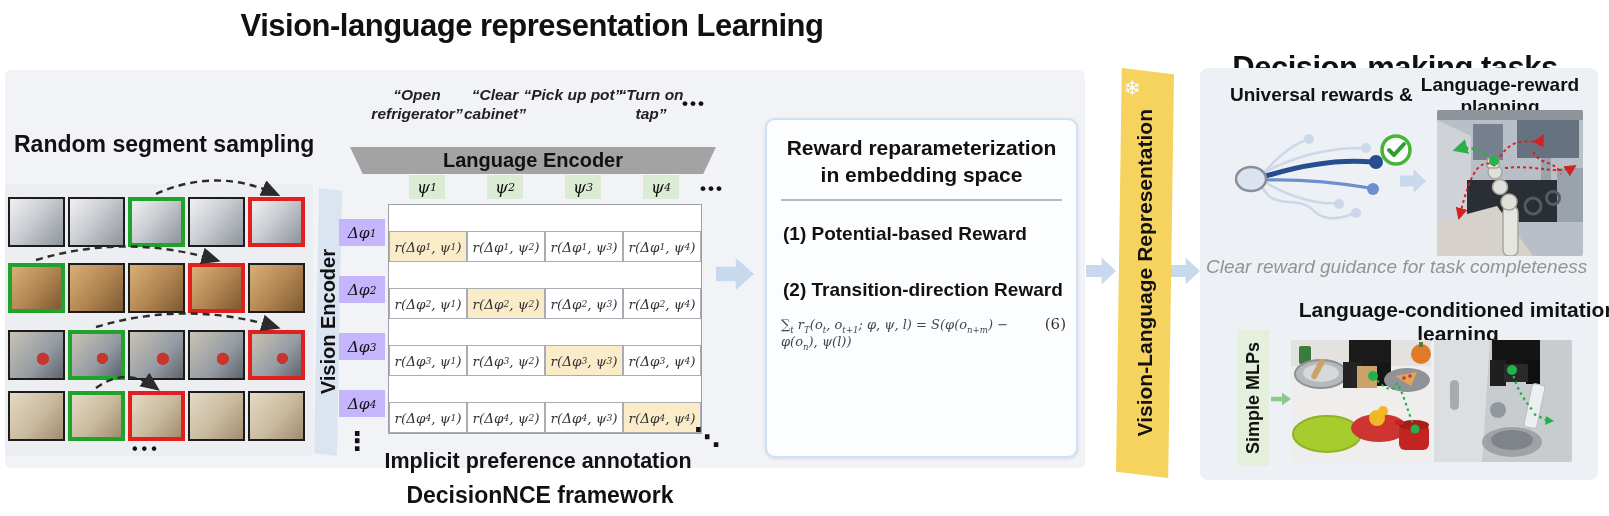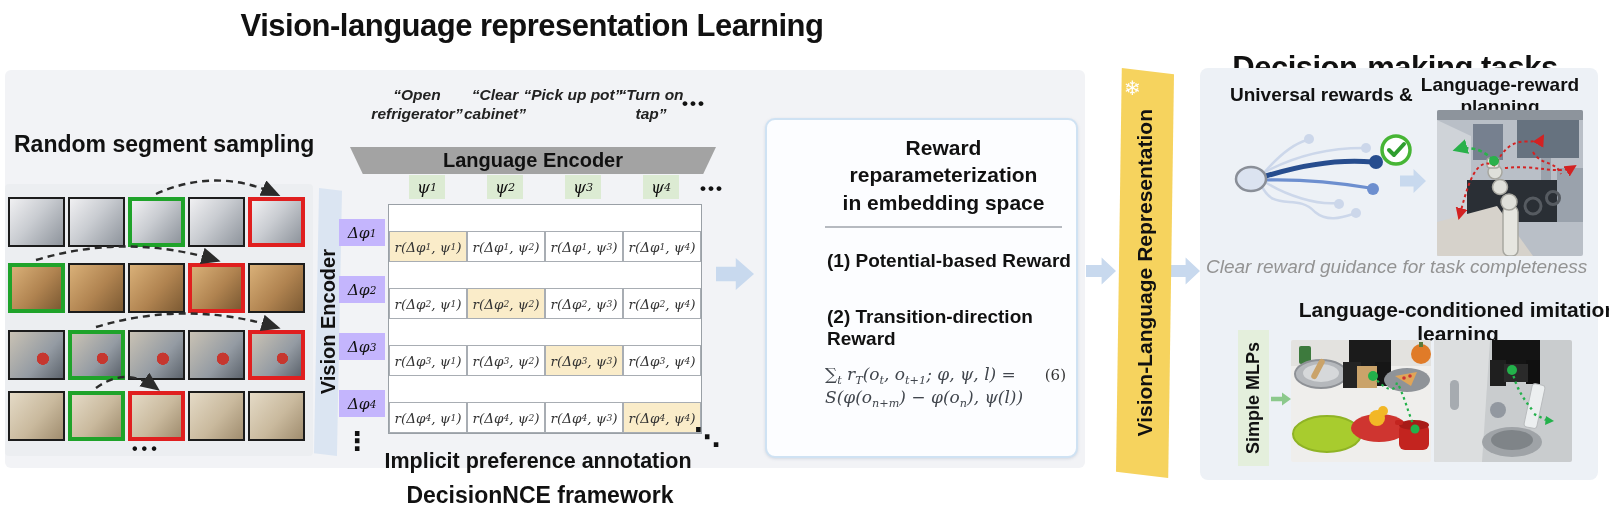--- a/index.html
+++ b/index.html
@@ -61,21 +61,21 @@
 
   #dots-left{left:344px;top:428px;font-size:26px;font-weight:bold;line-height:1;}
   #dots-right{left:694px;top:424px;font-size:26px;font-weight:bold;line-height:1;}
   #ipa-caption{left:376px;top:449px;width:324px;text-align:center;font-size:21.5px;font-weight:bold;}
   #framework-caption{left:330px;top:482px;width:420px;text-align:center;font-size:23px;font-weight:bold;}
 
   .barrow{position:absolute;background:#c8d9ee;
     clip-path:polygon(0 32%,52% 32%,52% 10%,100% 50%,52% 90%,52% 68%,0 68%);}
 
   #reward-box{left:765px;top:118px;width:313px;height:340px;background:#fcfdff;border:2px solid #cfe2f3;
-    border-radius:10px;box-sizing:border-box;box-shadow:0 1px 3px rgba(120,140,170,.25);padding-left:44px;}
+    border-radius:10px;box-sizing:border-box;box-shadow:0 1px 3px rgba(120,140,170,.25);}
   #rb-title{margin:14px 10px 0;text-align:center;font-size:21px;font-weight:bold;line-height:1.3;}
   #rb-divider{height:2px;background:#b6bac0;margin:10px 14px 0;}
   .rb-h{margin:22px 0 0 16px;font-size:19px;font-weight:bold;}
   .formula{display:flex;align-items:baseline;gap:4px;padding:0 10px 0 14px;margin-top:14px;
     font-family:"DejaVu Serif",serif;font-style:italic;color:#41464d;}
   .ftex{flex:1;font-size:14px;}
   .feq{font-size:15px;font-style:normal;color:#333;}
   .formula sub{font-size:0.66em;font-style:italic;}
 
   #banner{left:1116px;top:68px;width:58px;height:410px;background:#f6d35e;
@@ -216,21 +216,21 @@
 
   <div class="abs" id="reward-box">
     <div id="rb-title">
       <div>Reward reparameterization</div>
       <div>in embedding space</div>
     </div>
     <div id="rb-divider"></div>
     <div class="rb-h">(1) Potential-based Reward</div>
     <div class="rb-h" style="margin-top:34px;">(2) Transition-direction Reward</div>
     <div class="formula">
-      <span class="ftex" style="font-size:17px;">∑<sub>t</sub> r<sub>T</sub>(o<sub>t</sub>, o<sub>t+1</sub>; φ, ψ, l) = S(φ(o<sub>n+m</sub>) − φ(o<sub>n</sub>), ψ(l))</span>
+      <span class="ftex" style="font-size:13px;">∑<sub>t</sub> r<sub>T</sub>(o<sub>t</sub>, o<sub>t+1</sub>; φ, ψ, l) = S(φ(o<sub>n+m</sub>) − φ(o<sub>n</sub>), ψ(l))</span>
       <span class="feq">(6)</span>
     </div>
   </div>
 
   <div class="abs" id="banner">
     <span class="vtext">Vision-Language Representation</span>
   </div>
   <div class="abs" id="snowflake">❄</div>
 
   <div class="abs" id="rs-heading2">Language-reward planning</div>

